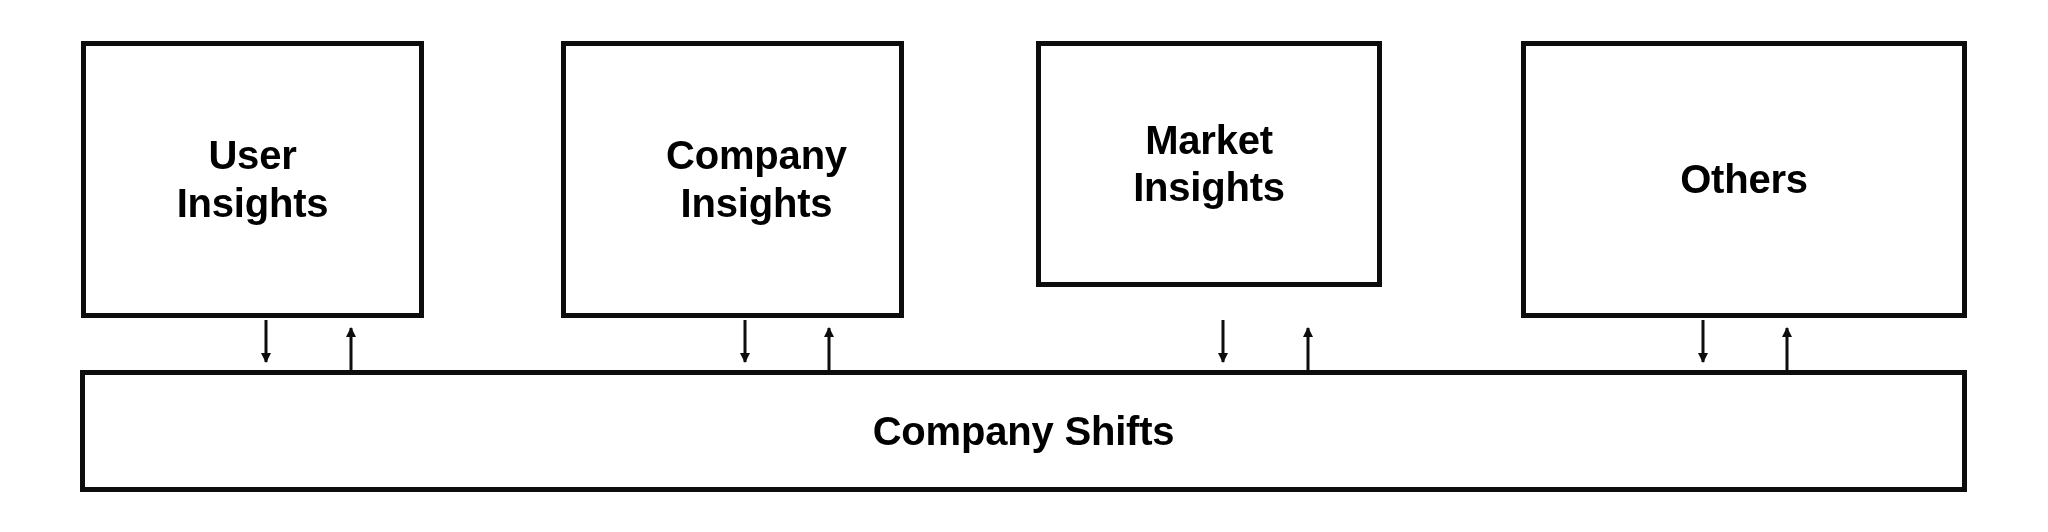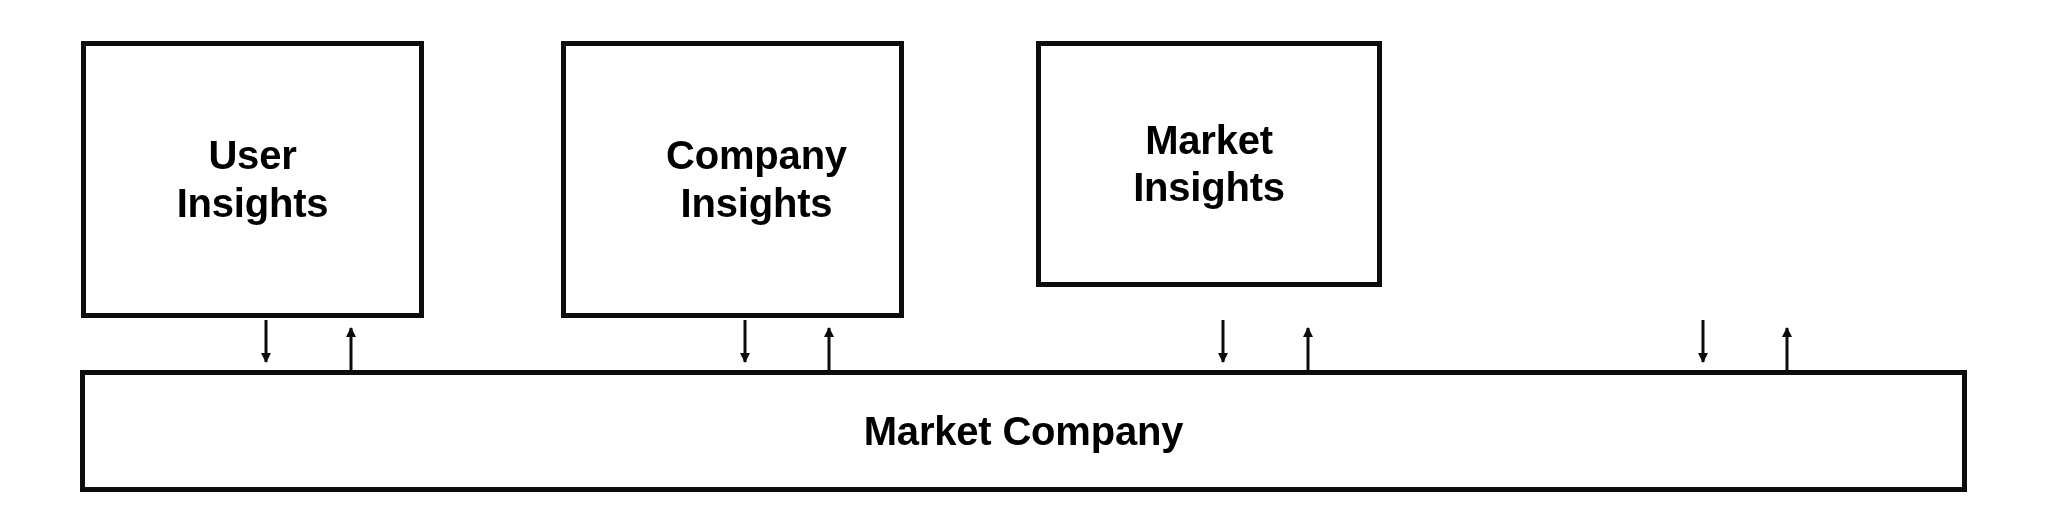--- a/index.html
+++ b/index.html
@@ -75,20 +75,23 @@
   <div class="insight-box" style="left:561px; top:41px; width:343px; height:277px;padding-left:48px;">
     <div class="insight-label">Company
 Insights</div>
   </div>
 
   <div class="insight-box" style="left:1036px; top:41px; width:346px; height:246px;">
     <div class="insight-label">Market
 Insights</div>
   </div>
 
+  <div class="insight-box" style="left:1521px; top:41px; width:446px; height:277px;">
+    <div class="insight-label">Others</div>
+  </div>
 
   <svg class="connector" style="left:0px; top:314px; width:2048px; height:62px;" viewBox="0 0 2048 62" xmlns="http://www.w3.org/2000/svg">
     <defs>
       <marker id="arrow-down" markerWidth="11" markerHeight="11" refX="5.5" refY="9" orient="0" markerUnits="userSpaceOnUse">
         <path d="M0.5,0 L10.5,0 L5.5,10 Z" fill="#0d0d0d"></path>
       </marker>
       <marker id="arrow-up" markerWidth="11" markerHeight="11" refX="5.5" refY="1" orient="0" markerUnits="userSpaceOnUse">
         <path d="M5.5,0 L10.5,10 L0.5,10 Z" fill="#0d0d0d"></path>
       </marker>
     </defs>
@@ -100,16 +103,16 @@
     <line x1="829" y1="56" x2="829" y2="14" stroke="#0d0d0d" stroke-width="3" marker-end="url(#arrow-up)"></line>
 
     <line x1="1223" y1="6" x2="1223" y2="48" stroke="#0d0d0d" stroke-width="3" marker-end="url(#arrow-down)"></line>
     <line x1="1308" y1="56" x2="1308" y2="14" stroke="#0d0d0d" stroke-width="3" marker-end="url(#arrow-up)"></line>
 
     <line x1="1703" y1="6" x2="1703" y2="48" stroke="#0d0d0d" stroke-width="3" marker-end="url(#arrow-down)"></line>
     <line x1="1787" y1="56" x2="1787" y2="14" stroke="#0d0d0d" stroke-width="3" marker-end="url(#arrow-up)"></line>
   </svg>
 
   <div class="shift-bar" style="left:80px; top:370px; width:1887px; height:122px;">
-    <div class="shift-label">Market Company</div>
+    <div class="shift-label">Company Shifts</div>
   </div>
 
 </div>
 
 </body></html>

